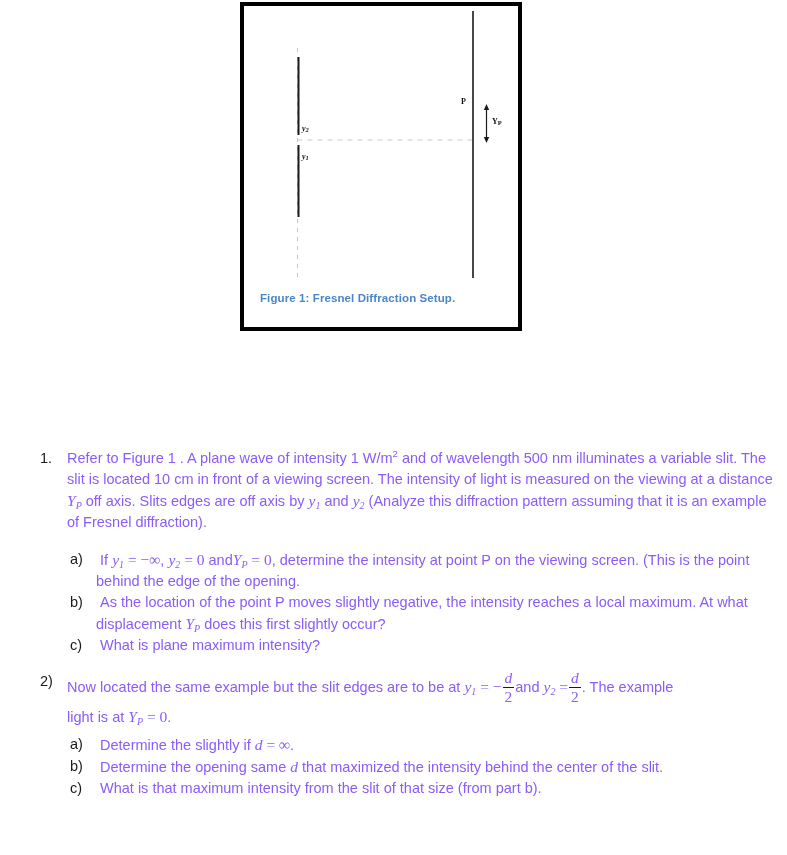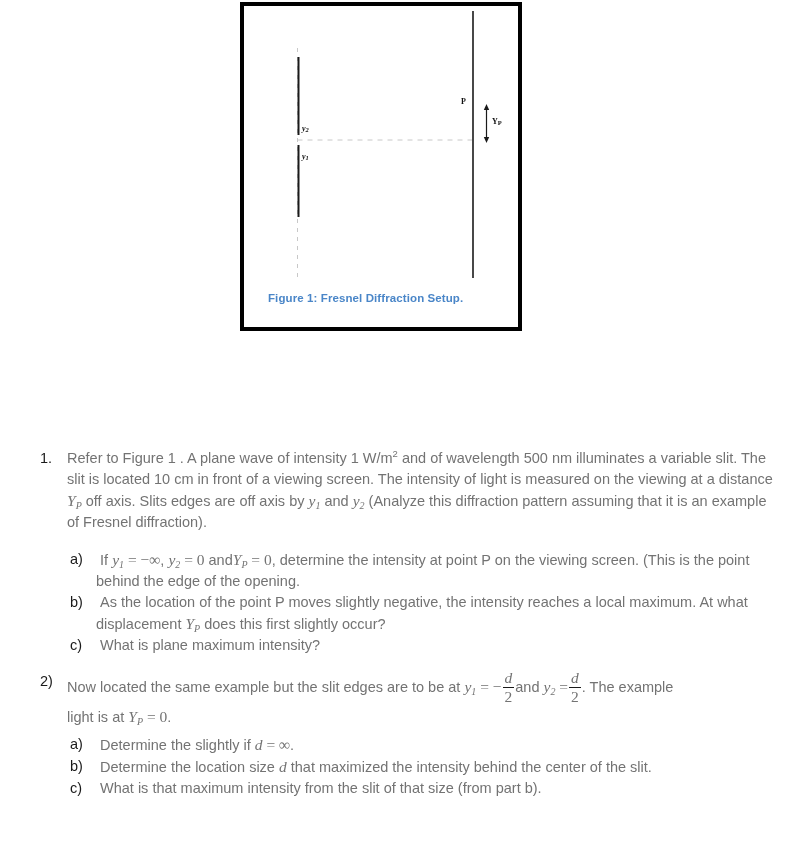--- a/index.html
+++ b/index.html
@@ -29,21 +29,21 @@
   }
   #figure-canvas {
     position: absolute;
     left: 0;
     top: 0;
     width: 100%;
     height: 100%;
   }
   #figure-caption {
     position: absolute;
-    left: 24px;
+    left: 16px;
     top: 286px;
     font-family: "Liberation Sans", sans-serif;
     font-size: 11.5px;
     font-weight: bold;
     color: #4a86c8;
     letter-spacing: 0.1px;
     white-space: nowrap;
   }
 
   
@@ -88,21 +88,21 @@
     font-family: "Liberation Sans", sans-serif;
     font-size: 14.5px;
     line-height: 21px;
     color: #1a1a1a;
   }
   .q-text {
     flex: 1 1 auto;
     font-family: "Liberation Sans", sans-serif;
     font-size: 14.5px;
     line-height: 21px;
-    color: #737373;
+    color: #8b5cf6;
   }
   
   #q1 { padding-left: 40px; padding-right: 12px; }
   #q1 .q-num { width: 27px; }
   #q2 { padding-left: 40px; padding-right: 12px; margin-top: 15px; }
   #q2 .q-num { width: 27px; }
 
   
   .sub-list { padding-left: 70px; padding-right: 14px; margin-top: 16px; }
   .sub-list.tight { margin-top: 6px; }
@@ -260,21 +260,21 @@
 
     <div class="sub-row">
       <div class="q-num">a)</div>
       <div class="q-text">&nbsp;<span>Determine the slightly if</span>
         <span class="math">d <span class="op">= ∞</span></span><span>.</span>
       </div>
     </div>
 
     <div class="sub-row">
       <div class="q-num">b)</div>
-      <div class="q-text">&nbsp;<span>Determine the location size</span>
+      <div class="q-text">&nbsp;<span>Determine the opening same</span>
         <span class="math">d</span>
         <span>that maximized the intensity behind the center of the slit.</span>
       </div>
     </div>
 
     <div class="sub-row">
       <div class="q-num">c)</div>
       <div class="q-text">&nbsp;<span>What is that maximum intensity from the slit of that size (from part b).</span></div>
     </div>
 

